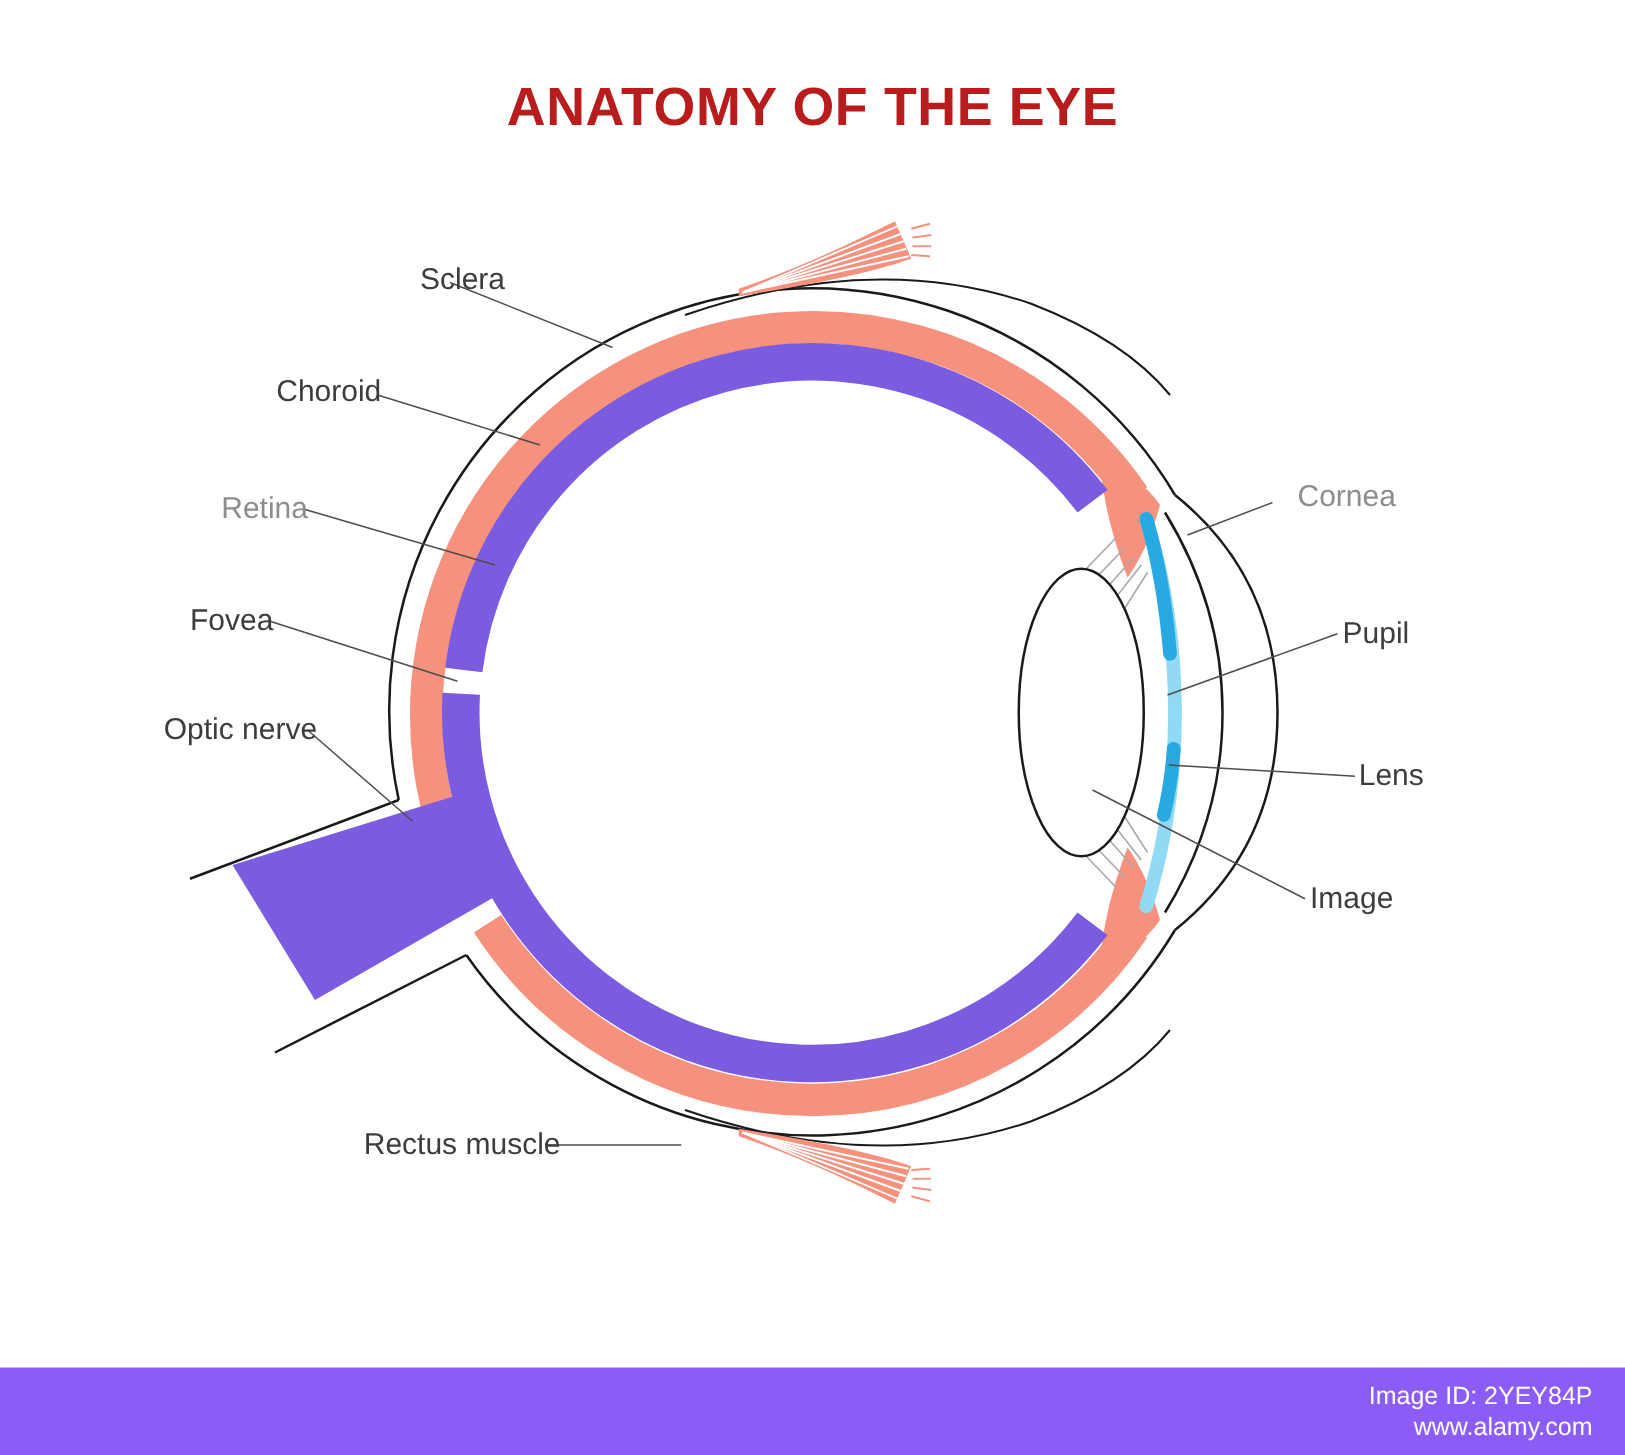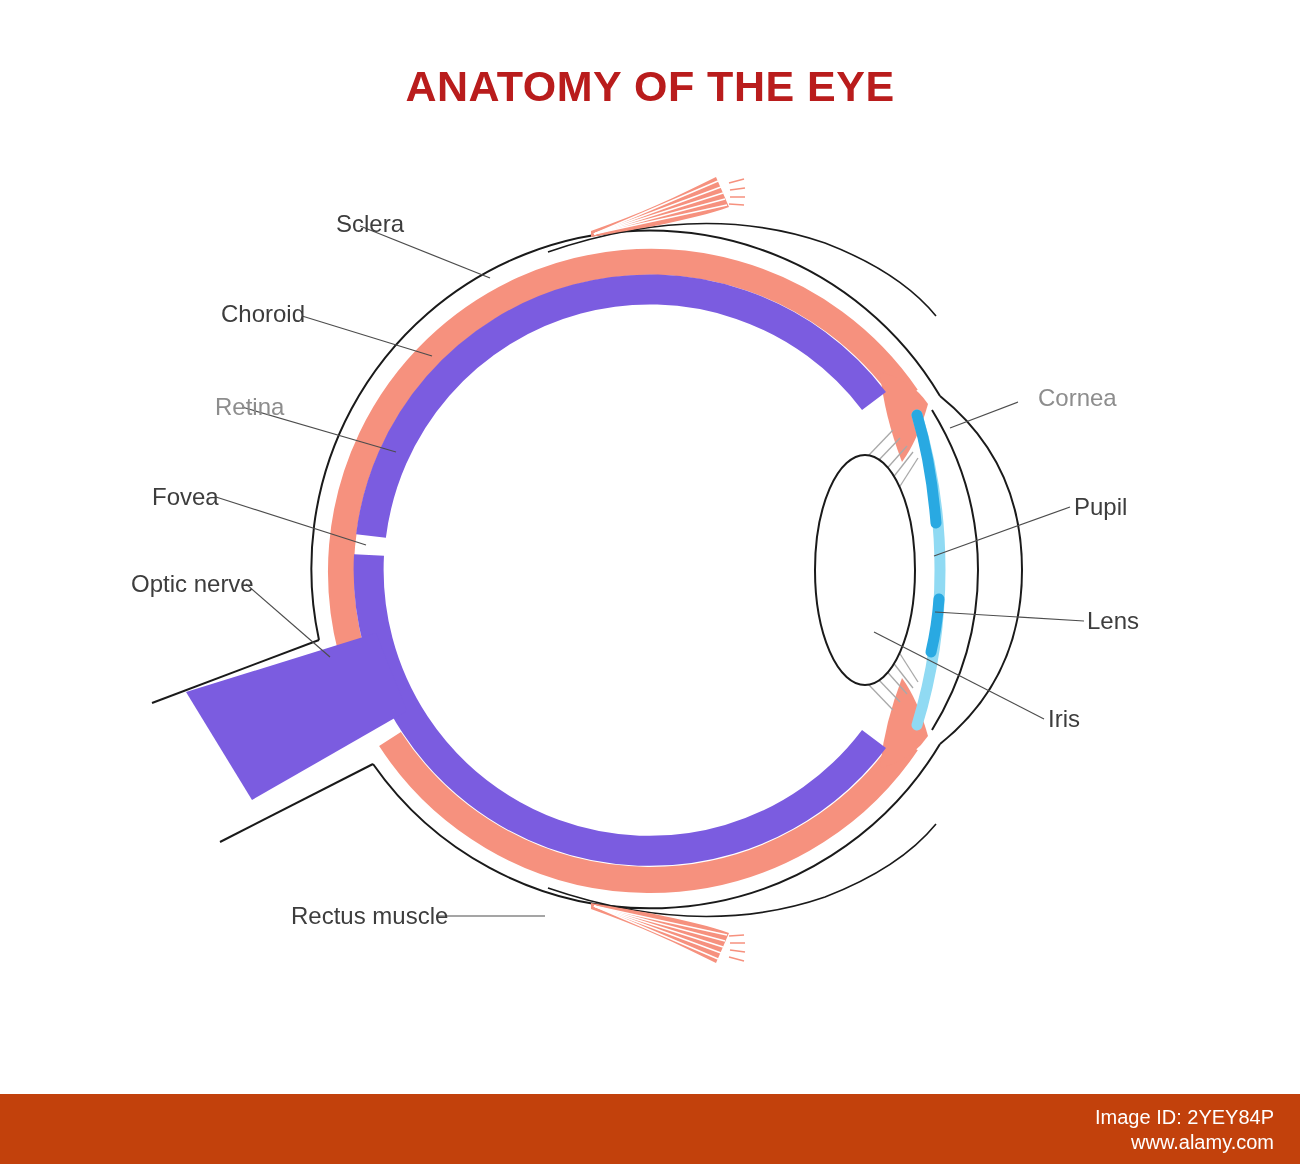--- a/index.html
+++ b/index.html
@@ -12,21 +12,21 @@
     text-align:center; font-size:43px; font-weight:800;
     letter-spacing:0.5px; color:#b91c1c;
   }
   svg.diagram { position:absolute; left:0; top:0; }
   .lbl {
     position:absolute; font-size:24px; color:#3d3d3d; white-space:nowrap;
   }
   .lbl.muted { color:#8d8d8d; }
   .footer {
     position:absolute; left:0; bottom:0; width:1300px; height:70px;
-    background:#c2410c; box-sizing:border-box;
+    background:#8b5cf6; box-sizing:border-box;
     display:flex; flex-direction:column; align-items:flex-end; justify-content:center;
     padding-right:26px; gap:3px;
   }
   .footer .line { color:#ffffff; font-size:20px; line-height:22px; }
 </style>
 </head>
 <body>
 
 <div class="canvas">
 
@@ -127,27 +127,27 @@
       <path d="M 436 916 L 545 916"></path>
       <path d="M 1018 402 L 950 428"></path>
       <path d="M 1070 507 L 934 556"></path>
       <path d="M 1084 621 L 935 612"></path>
       <path d="M 1044 719 L 874 632"></path>
     </g>
   </svg>
 
   <div class="lbl" style="left:289px; top:210px;margin-left:47px;">Sclera</div>
   <div class="lbl" style="left:221px; top:300px;">Choroid</div>
-  <div class="lbl muted" style="left:177px; top:393px;margin-left:38px;">Retina</div>
+  <div class="lbl muted" style="left:177px; top:393px;">Retina</div>
   <div class="lbl" style="left:152px; top:483px;">Fovea</div>
   <div class="lbl" style="left:131px; top:570px;">Optic nerve</div>
   <div class="lbl" style="left:291px; top:902px;">Rectus muscle</div>
   <div class="lbl muted" style="left:1022px; top:384px;margin-left:16px;">Cornea</div>
   <div class="lbl" style="left:1074px; top:493px;">Pupil</div>
   <div class="lbl" style="left:1087px; top:607px;">Lens</div>
-  <div class="lbl" style="left:1048px; top:705px;">Iris</div>
+  <div class="lbl" style="left:1048px; top:705px;">Image</div>
 
   <div class="footer">
     <div class="line">Image ID: 2YEY84P</div>
     <div class="line">www.alamy.com</div>
   </div>
 
 </div>
 
 </body></html>

